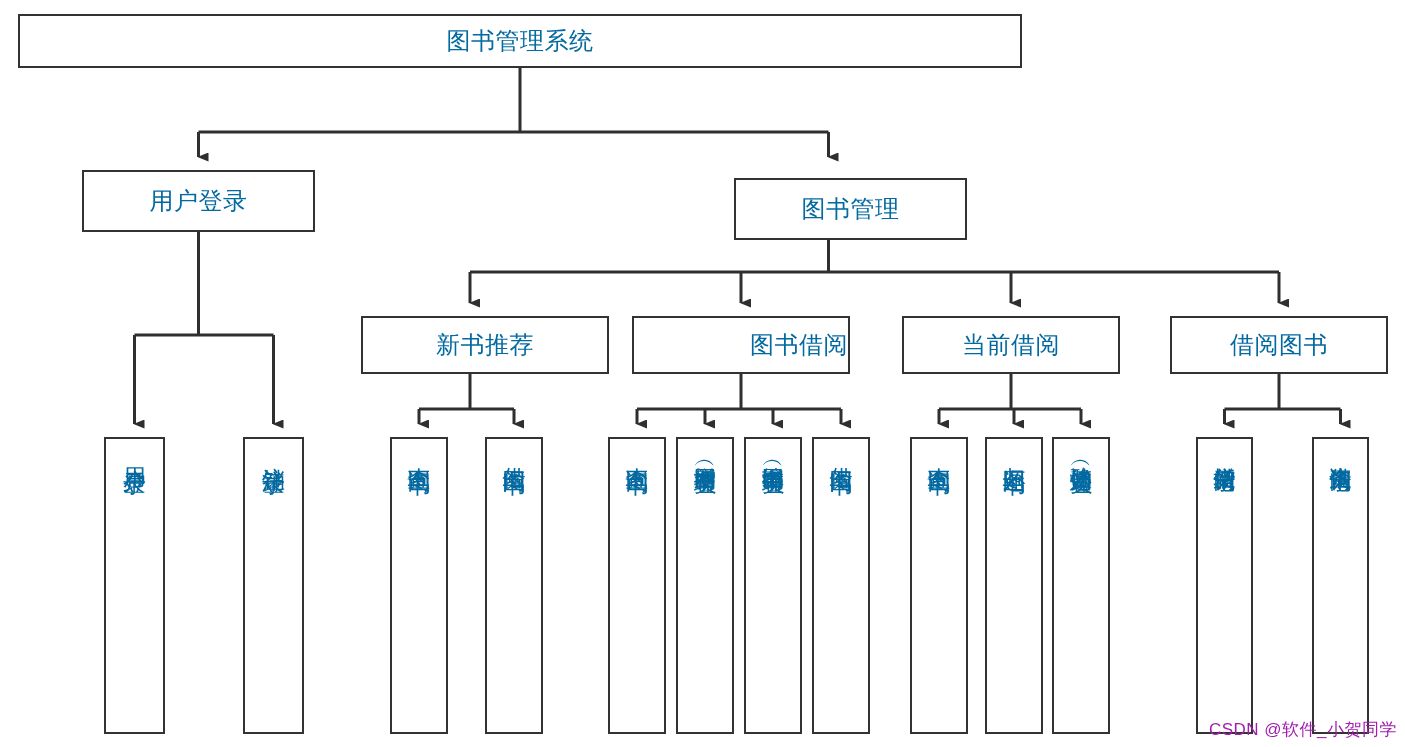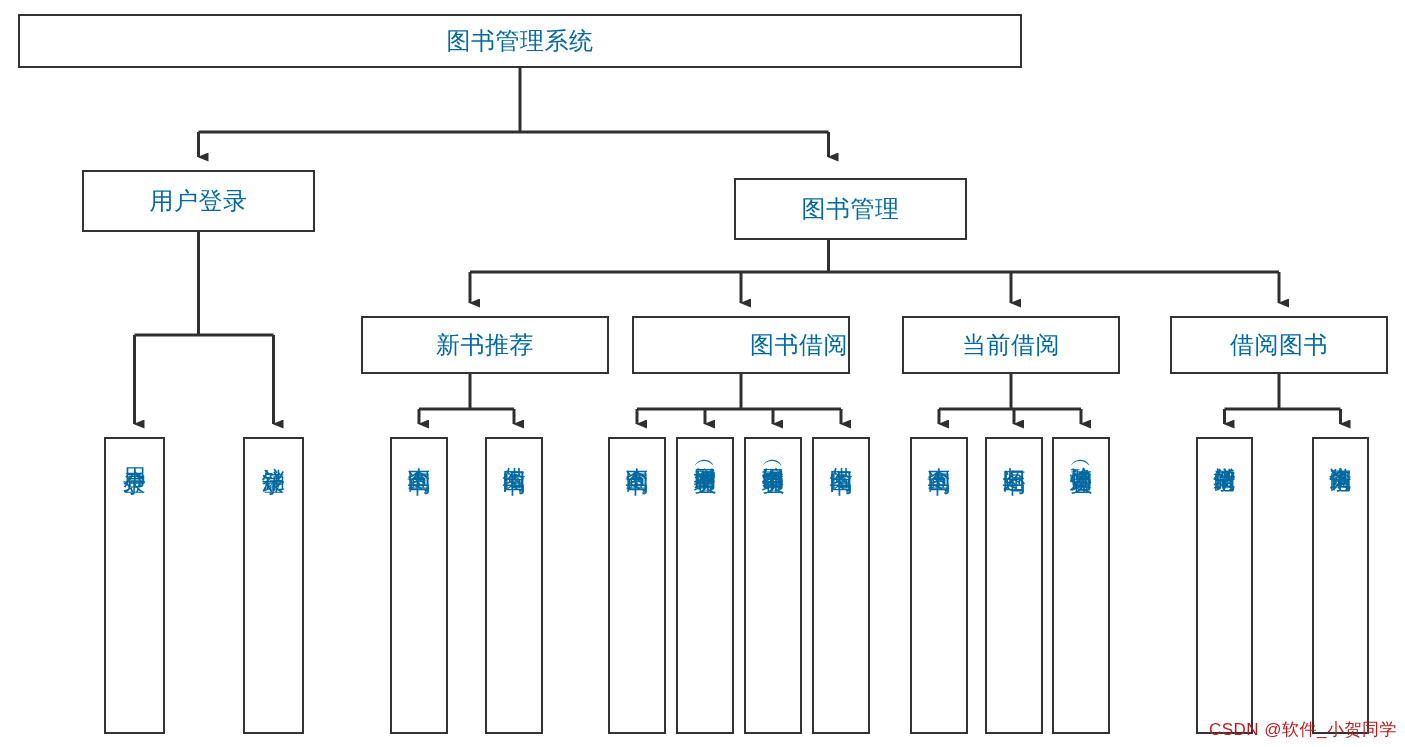--- a/index.html
+++ b/index.html
@@ -62,21 +62,21 @@
   }
   .node.vert.tall .label {
     font-size: 22px;
     letter-spacing: 1px;
   }
   .watermark {
     position: absolute;
     right: 8px;
     bottom: 6px;
     font-size: 17px;
-    color: #b91c1c;
+    color: #a21caf;
     letter-spacing: 0.5px;
     white-space: nowrap;
   }
 </style>
 </head>
 <body>
 
 <div id="diagram-root">
 
   <svg class="connectors" viewBox="0 0 1405 747" xmlns="http://www.w3.org/2000/svg">

